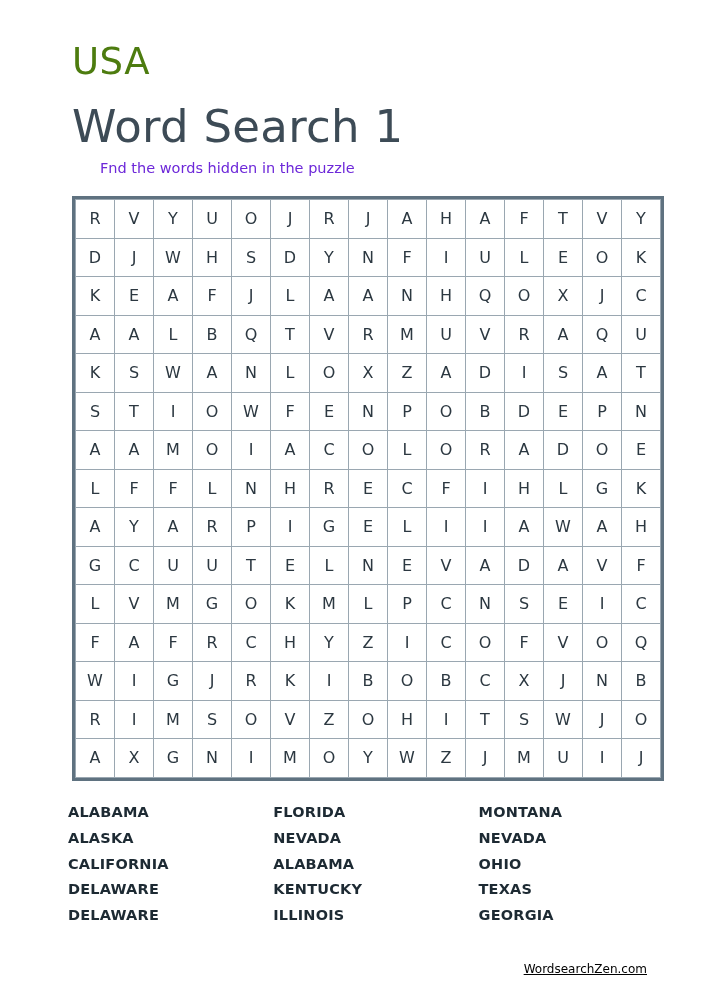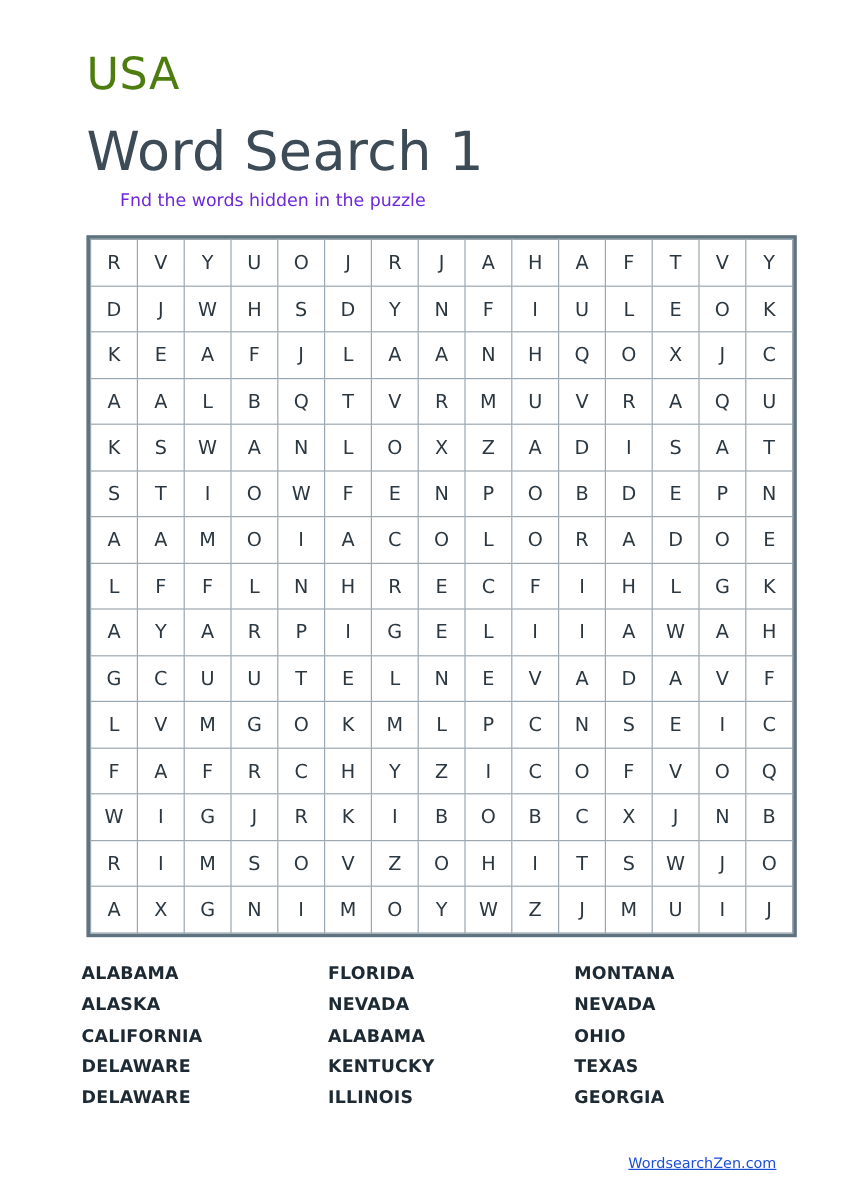--- a/index.html
+++ b/index.html
@@ -90,21 +90,21 @@
     font-weight: bold;
     color: #1d2a33;
     line-height: 25.8px;
     letter-spacing: 0.2px;
   }
   .footer {
     position: absolute;
     right: 60px;
     bottom: 24px;
     font-size: 12px;
-    color: #1d4ed8;
+    color: #000000;
     text-decoration: underline;
   }
 </style>
 </head>
 <body>
 
 <div class="page">
 
   <div class="title-main">USA</div>
   <div class="title-sub">Word Search 1</div>

